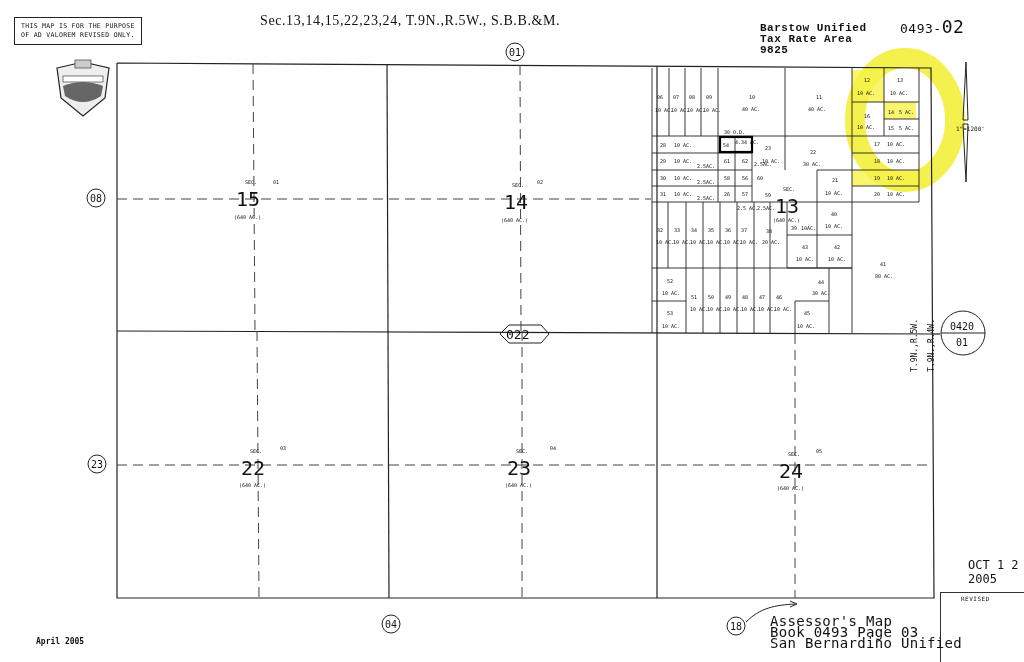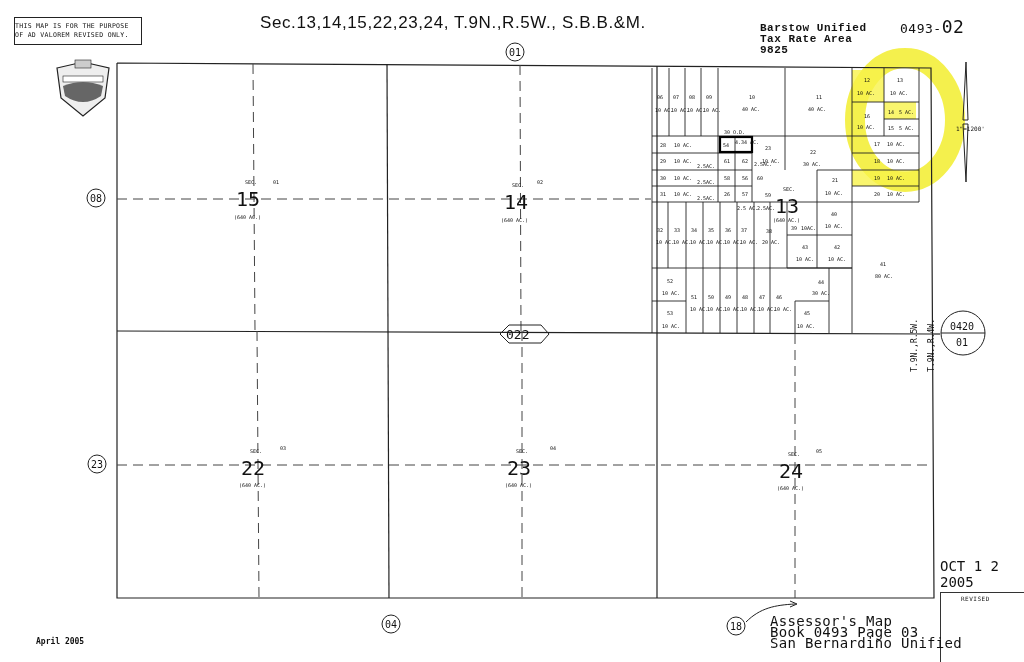--- a/index.html
+++ b/index.html
@@ -1,24 +1,24 @@
 <!DOCTYPE html>
 <html><head>
 <meta charset="utf-8">
 <style>
   html,body{margin:0;padding:0;background:#fff;}
   body{width:1024px;height:662px;position:relative;overflow:hidden;font-family:"DejaVu Sans Mono","Liberation Mono",monospace;color:#111;}
   .abs{position:absolute;}
-  .disclaimer{left:14px;top:17px;width:128px;height:28px;border:1px solid #222;font-size:6.5px;line-height:9px;padding:4px 0;box-sizing:border-box;letter-spacing:.3px;}
-  .title{left:260px;top:13px;font-size:17px;letter-spacing:.6px;font-family:Liberation Sans, sans-serif;text-align:right;}
+  .disclaimer{left:14px;top:17px;width:128px;height:28px;border:1px solid #222;font-size:6.5px;line-height:9px;padding:4px 6px;box-sizing:border-box;letter-spacing:.3px;}
+  .title{left:260px;top:13px;font-size:14px;letter-spacing:.6px;font-family:Liberation Serif, serif;text-align:right;}
   .tra{left:760px;top:23px;font-size:11px;line-height:11px;font-weight:bold;letter-spacing:.5px;font-family:Liberation Mono, monospace;}
   .bookno{left:900px;top:16px;font-size:13px;letter-spacing:.5px;}
   .bookno .pg{font-size:18px;}
   .june{left:36px;top:637px;font-size:8px;font-weight:bold;}
-  .oct{left:940px;top:558px;font-size:14px;}
+  .oct{left:968px;top:558px;font-size:12px;}
   .assessor{left:770px;top:616px;font-size:14px;line-height:11px;letter-spacing:.3px;}
   .revised{left:940px;top:592px;width:84px;height:70px;border-left:1px solid #333;border-top:1px solid #333;}
   .revised span{position:absolute;left:20px;top:2px;font-size:6px;letter-spacing:.5px;}
   svg text{font-family:"DejaVu Sans Mono","Liberation Mono",monospace;fill:#111;}
 </style>
 </head>
 <body>
 
 <div class="abs disclaimer">
   <div>THIS MAP IS FOR THE PURPOSE</div>

